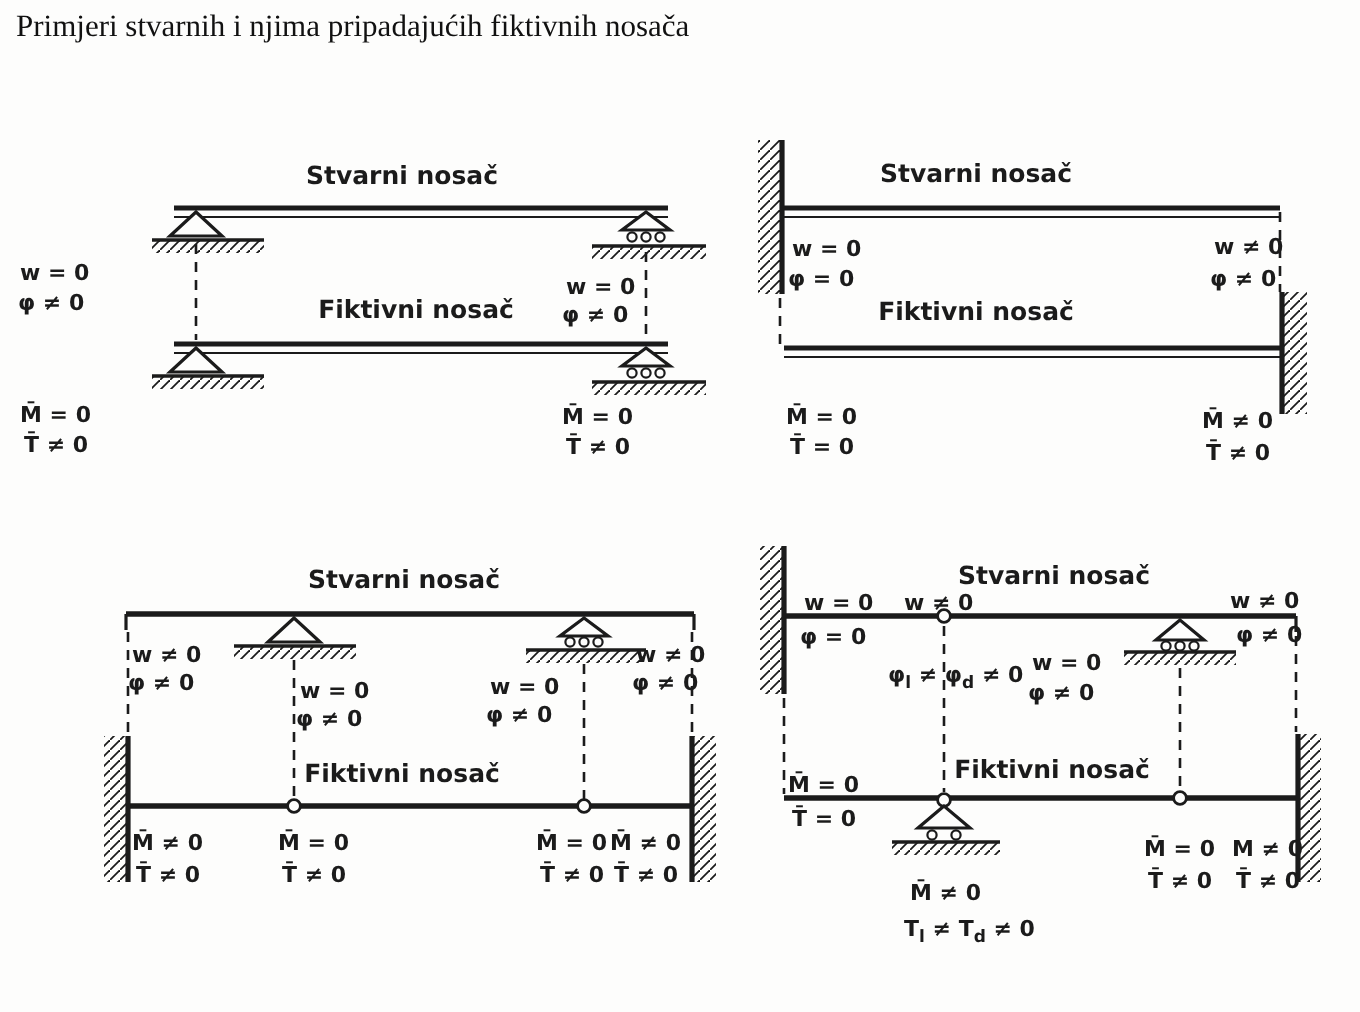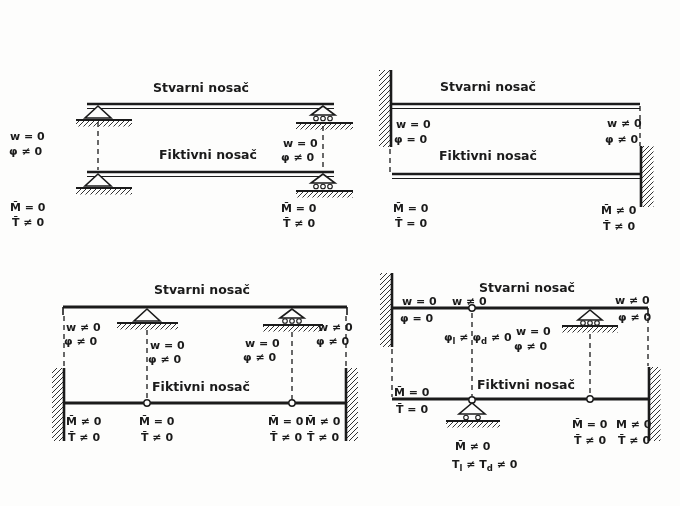--- a/index.html
+++ b/index.html
@@ -10,20 +10,21 @@
   svg{position:absolute;left:0;top:0;}
   .ttl{font:bold 12.5px "DejaVu Sans",sans-serif;fill:#1b1b1b;}
   .lbl{font:bold 11px "DejaVu Sans",sans-serif;fill:#1b1b1b;}
   .sub{font-size:8.5px;}
   .ink{stroke:#1b1b1b;}
 </style>
 </head>
 <body>
 
 <div class="page">
+  <div class="doc-title">Primjeri stvarnih i njima pripadajućih fiktivnih nosača</div>
 
   <svg width="680" height="506" viewBox="0 0 680 506">
     <defs>
       <pattern id="hatch" patternUnits="userSpaceOnUse" width="5" height="5">
         <line x1="0" y1="5" x2="5" y2="0" stroke="#1b1b1b" stroke-width="0.9"></line>
       </pattern>
     </defs>
 
     <g>
       <text class="ttl" x="201" y="92" text-anchor="middle">Stvarni nosač</text>

